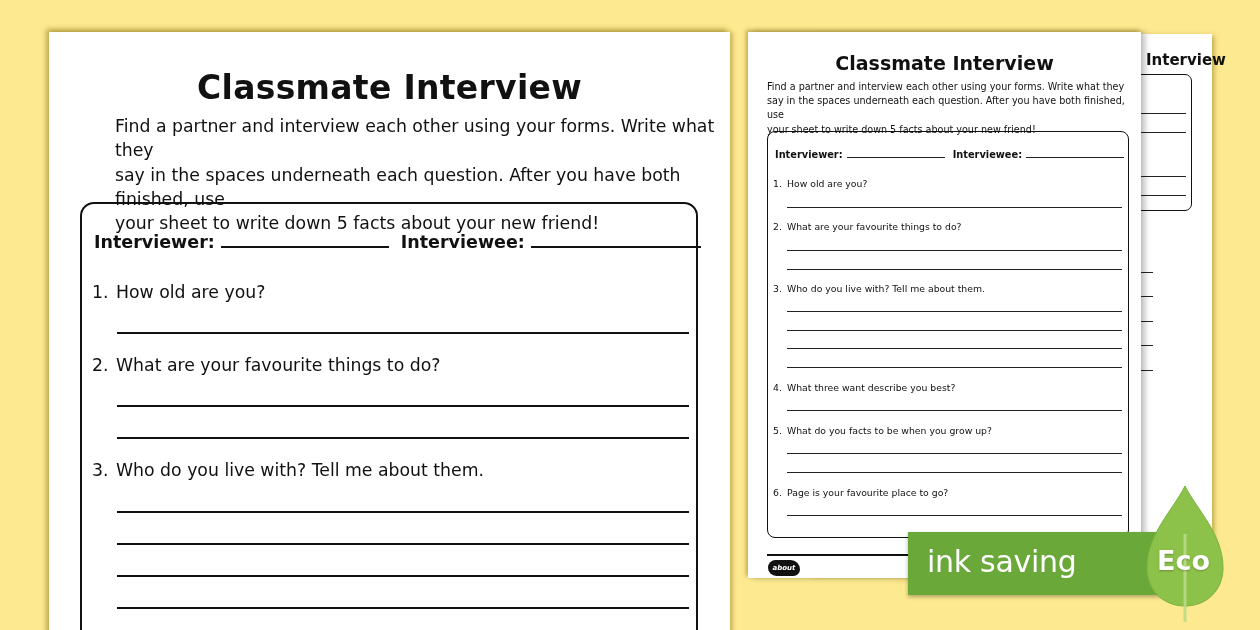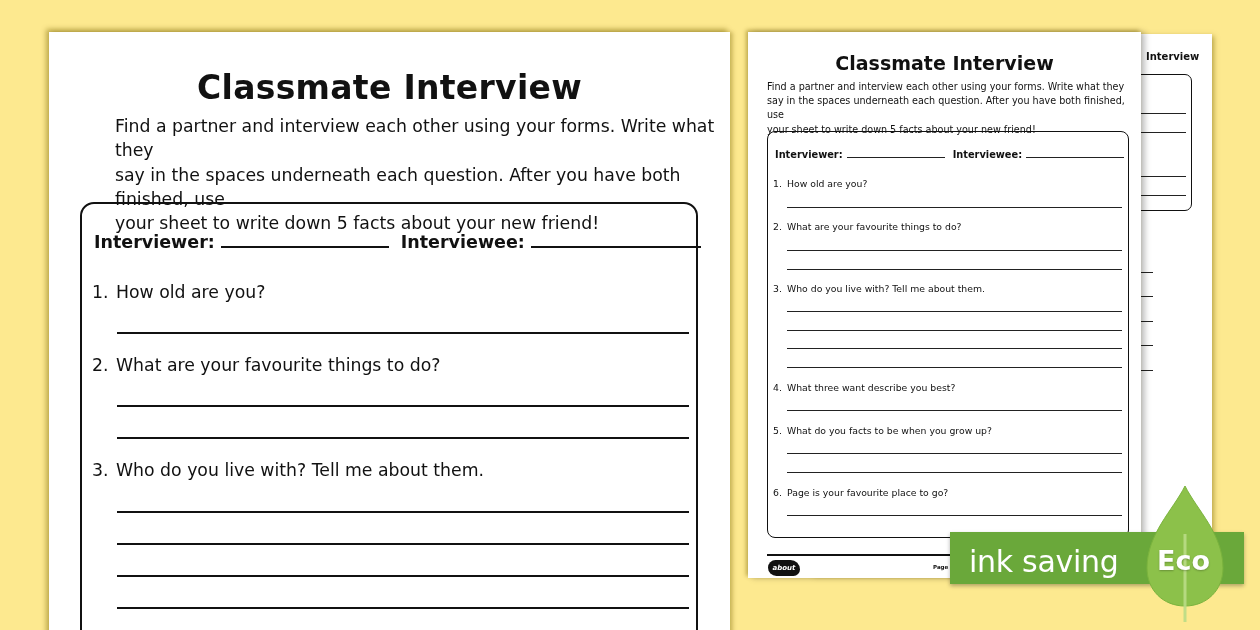--- a/index.html
+++ b/index.html
@@ -59,21 +59,21 @@
     
     .page-back {
       position: absolute;
       left: 812px; top: 34px;
       width: 400px; height: 540px;
       background: #fff;
       box-shadow: 2px 2px 5px rgba(120,100,0,0.5);
     }
     .page-back .back-title {
       position: absolute; left: 334px; top: 17px;
-      font-size: 10px; font-weight: bold;
+      font-size: 15px; font-weight: bold;
     }
     .page-back .back-box {
       position: absolute; left: 250px; top: 40px;
       width: 130px; height: 137px;
       border: 1.5px solid #111; border-radius: 7px;
     }
     .back-line {
       position: absolute; border-top: 1.5px solid #222;
     }
 
@@ -132,22 +132,22 @@
       font-style: italic;
     }
     .page-small .page-num {
       position: absolute; left: 185px; top: 532px;
       font-size: 5.5px; font-weight: bold;
     }
 
     
     .eco-banner {
       position: absolute;
-      left: 950px; top: 532px;
-      width: 294px; height: 52px;
+      left: 908px; top: 532px;
+      width: 294px; height: 63px;
       background: #6aa83a;
       box-shadow: 0 2px 4px rgba(0,0,0,0.3);
     }
     .eco-banner .ink-label {
       position: absolute; left: 19px; top: 12px;
       font-family: "DejaVu Sans", sans-serif;
       font-size: 30px; color: #fff;
       letter-spacing: -0.3px;
     }
     .eco-leaf {

